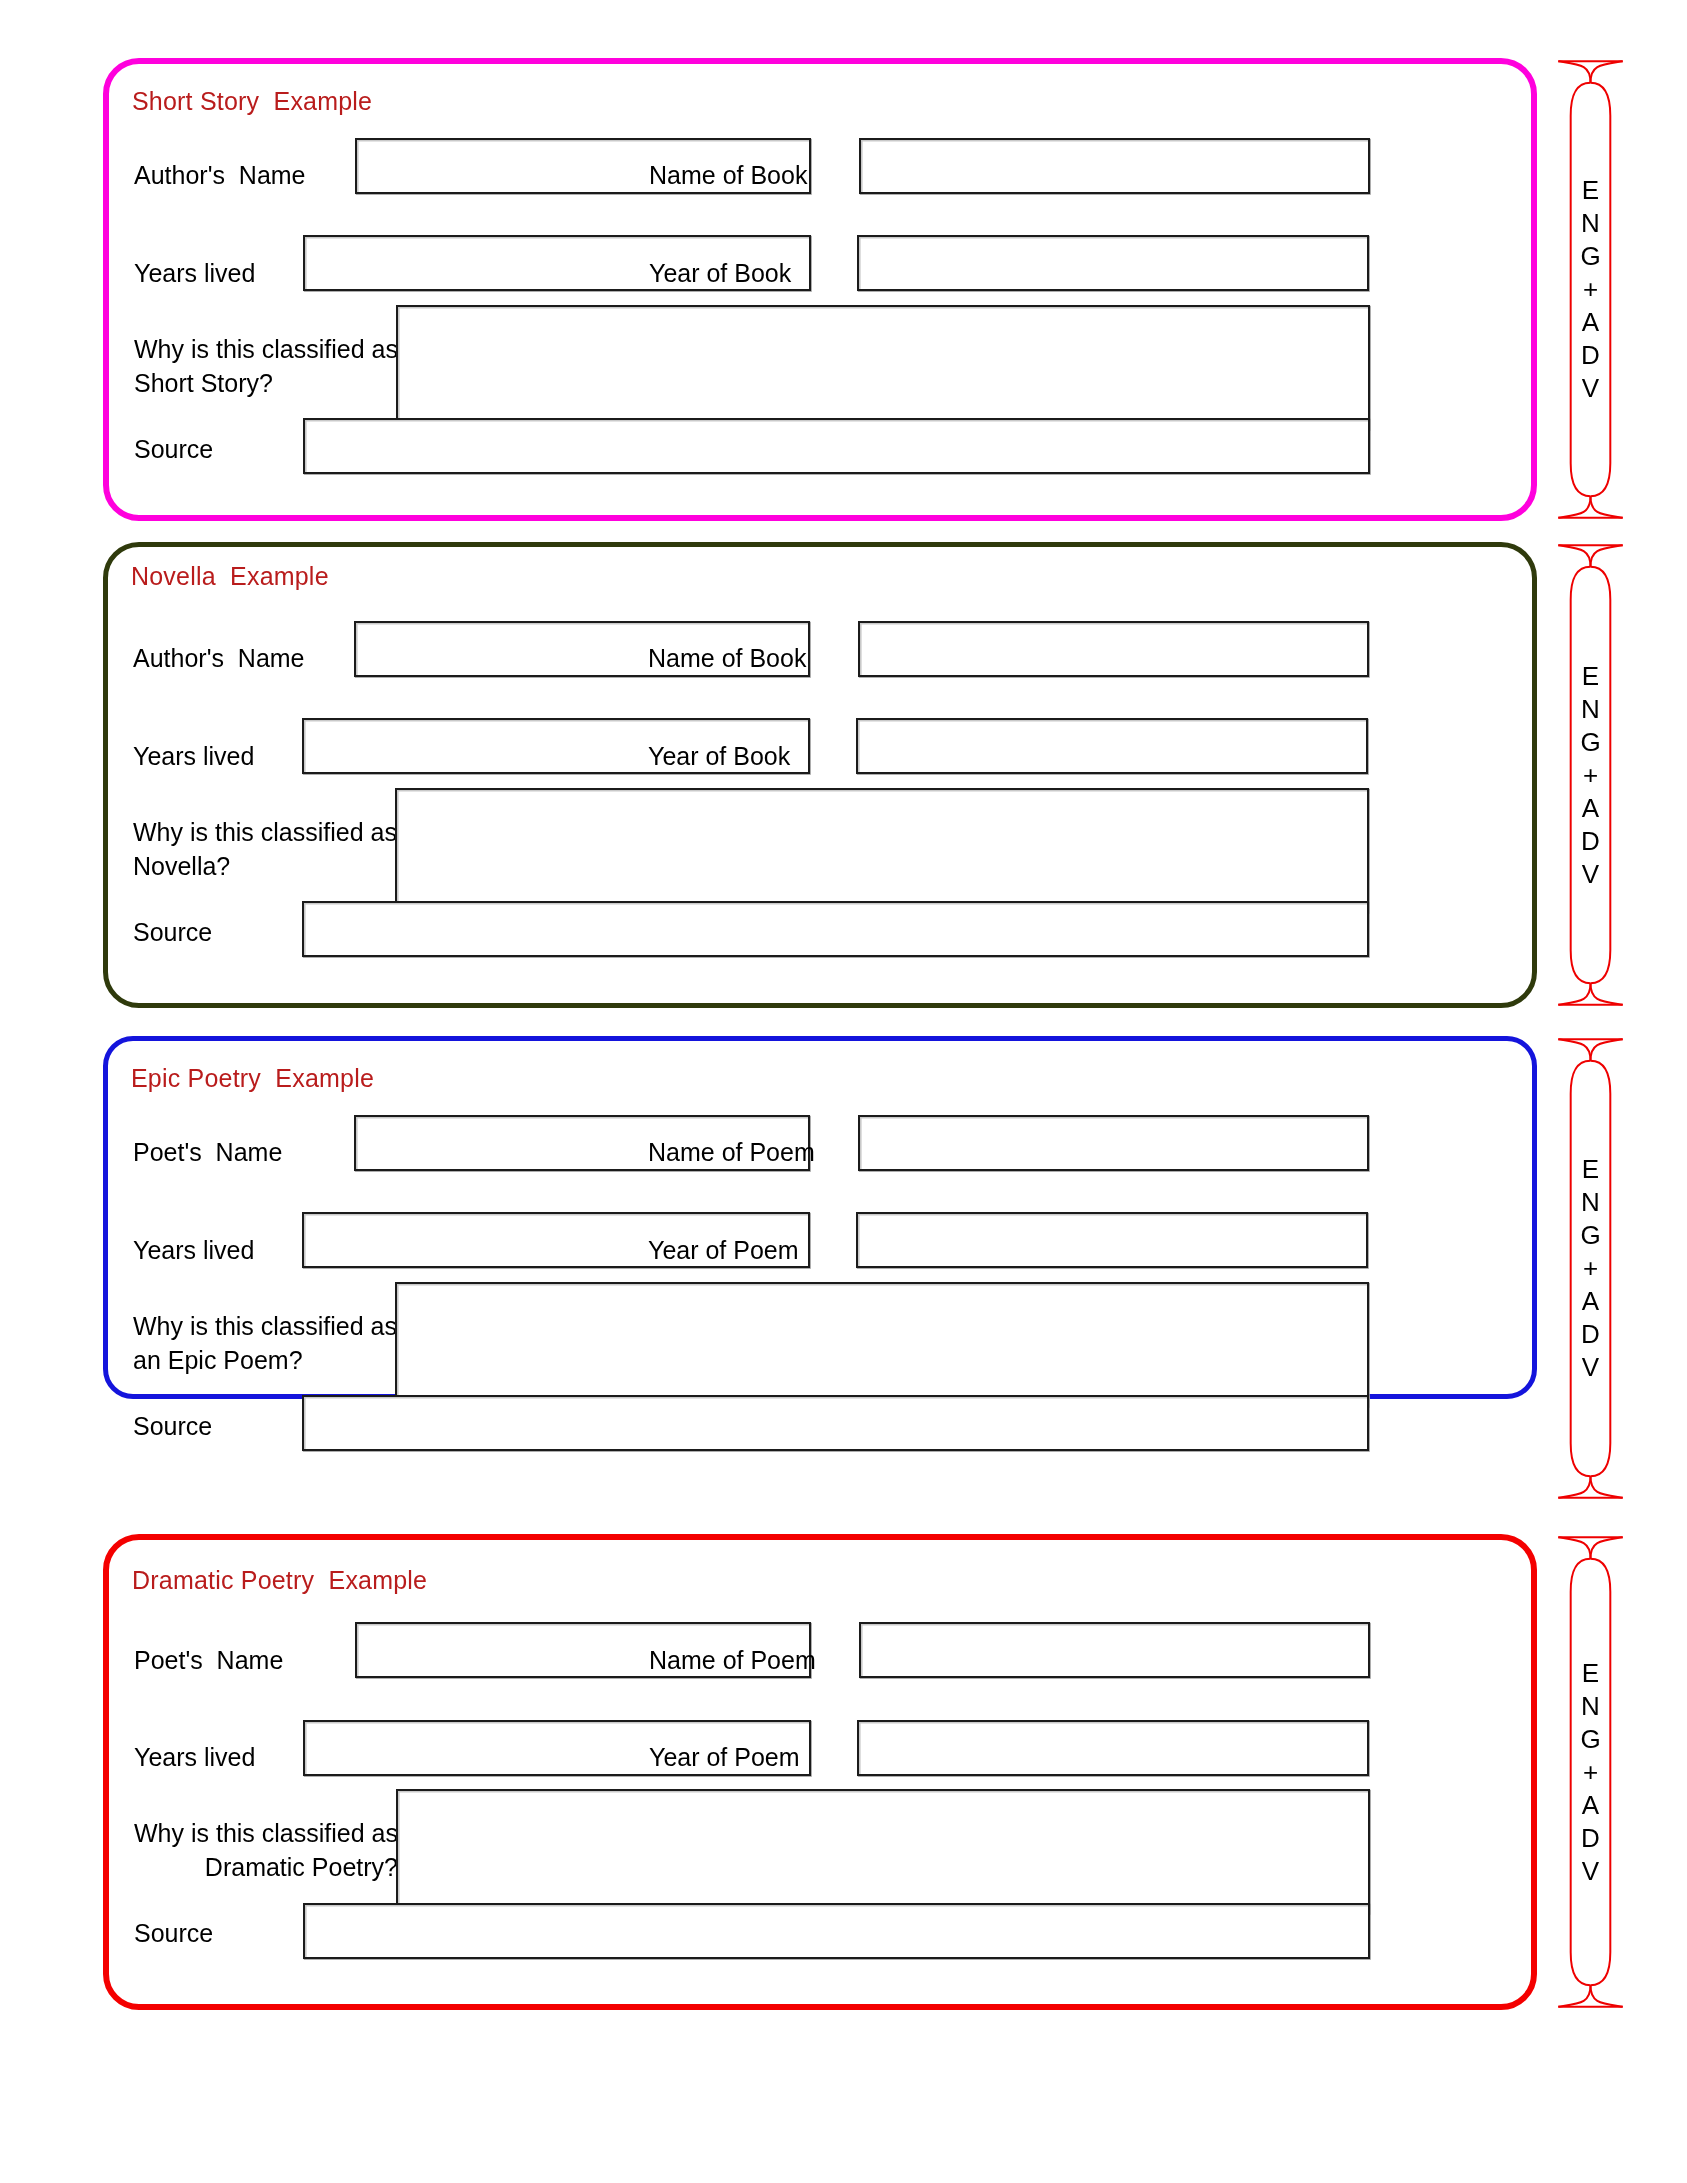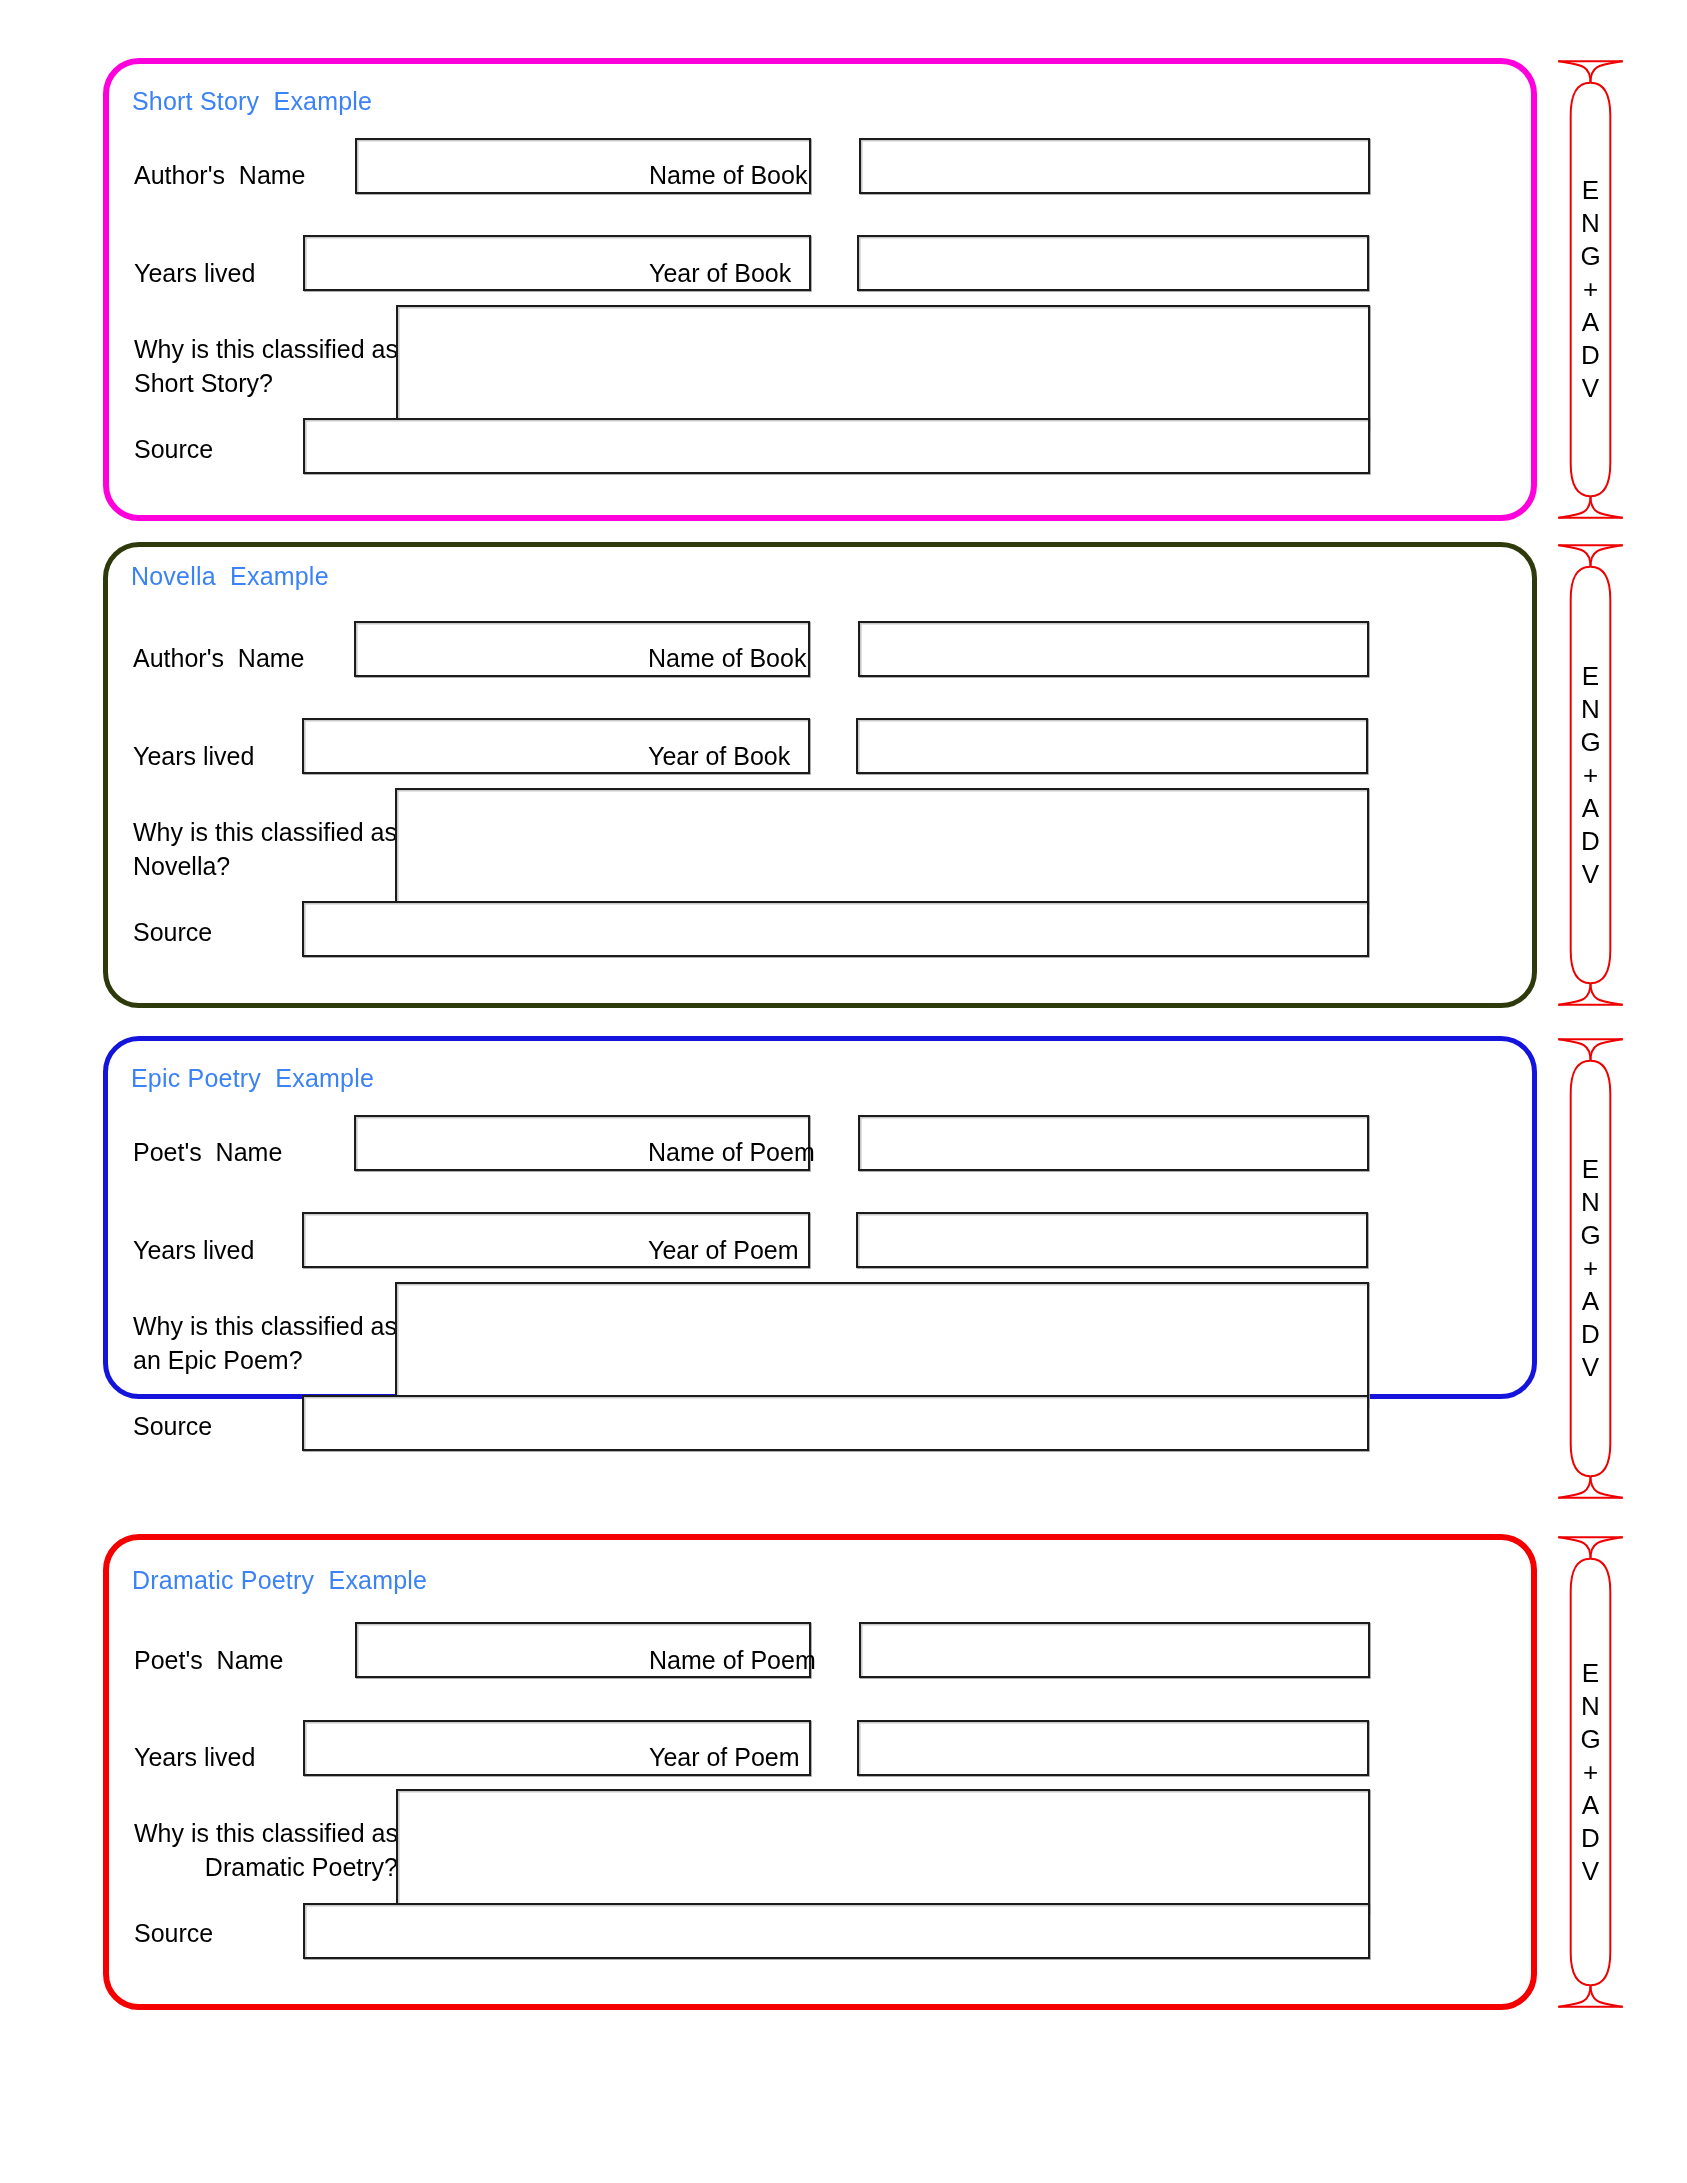--- a/index.html
+++ b/index.html
@@ -51,21 +51,21 @@
   .panel.sec-dramatic{ border-color: #f40000; border-width: 6.6px; text-align: right; }
 
   
   .panel-title {
     position: absolute;
     left: 23px;
     font-size: 25px;
     line-height: 28px;
     white-space: pre;
     letter-spacing: 0.2px;
-    color: #3b82f6;
+    color: #b91c1c;
   }
 
   
   .field-label {
     position: absolute;
     font-size: 25px;
     line-height: 30px;
     white-space: pre;
     color: #000;
   }
@@ -205,21 +205,21 @@
         <span>G</span>
         <span class="gap">+</span>
         <span>A</span>
         <span>D</span>
         <span>V</span>
       </div>
     </div>
   </div>
 
   <div class="section" style="top:1036px;height:465px;">
-    <div class="panel sec-epic" style="height:363px;">
+    <div class="panel sec-epic" style="height:363px;border-radius:30px;">
       <div class="panel-title" style="top:23px;">Epic Poetry  Example</div>
 
       <div class="field-label" style="left:25px;top:96px;">Poet's  Name</div>
       <div class="field-box" style="left:246px;top:74px;width:456px;height:56px;"></div>
 
       <div class="field-label" style="left:540px;top:96px;">Name of Poem</div>
       <div class="field-box" style="left:750px;top:74px;width:511px;height:56px;"></div>
 
       <div class="field-label" style="left:25px;top:194px;">Years lived</div>
       <div class="field-box" style="left:194px;top:171px;width:508px;height:56px;"></div>

